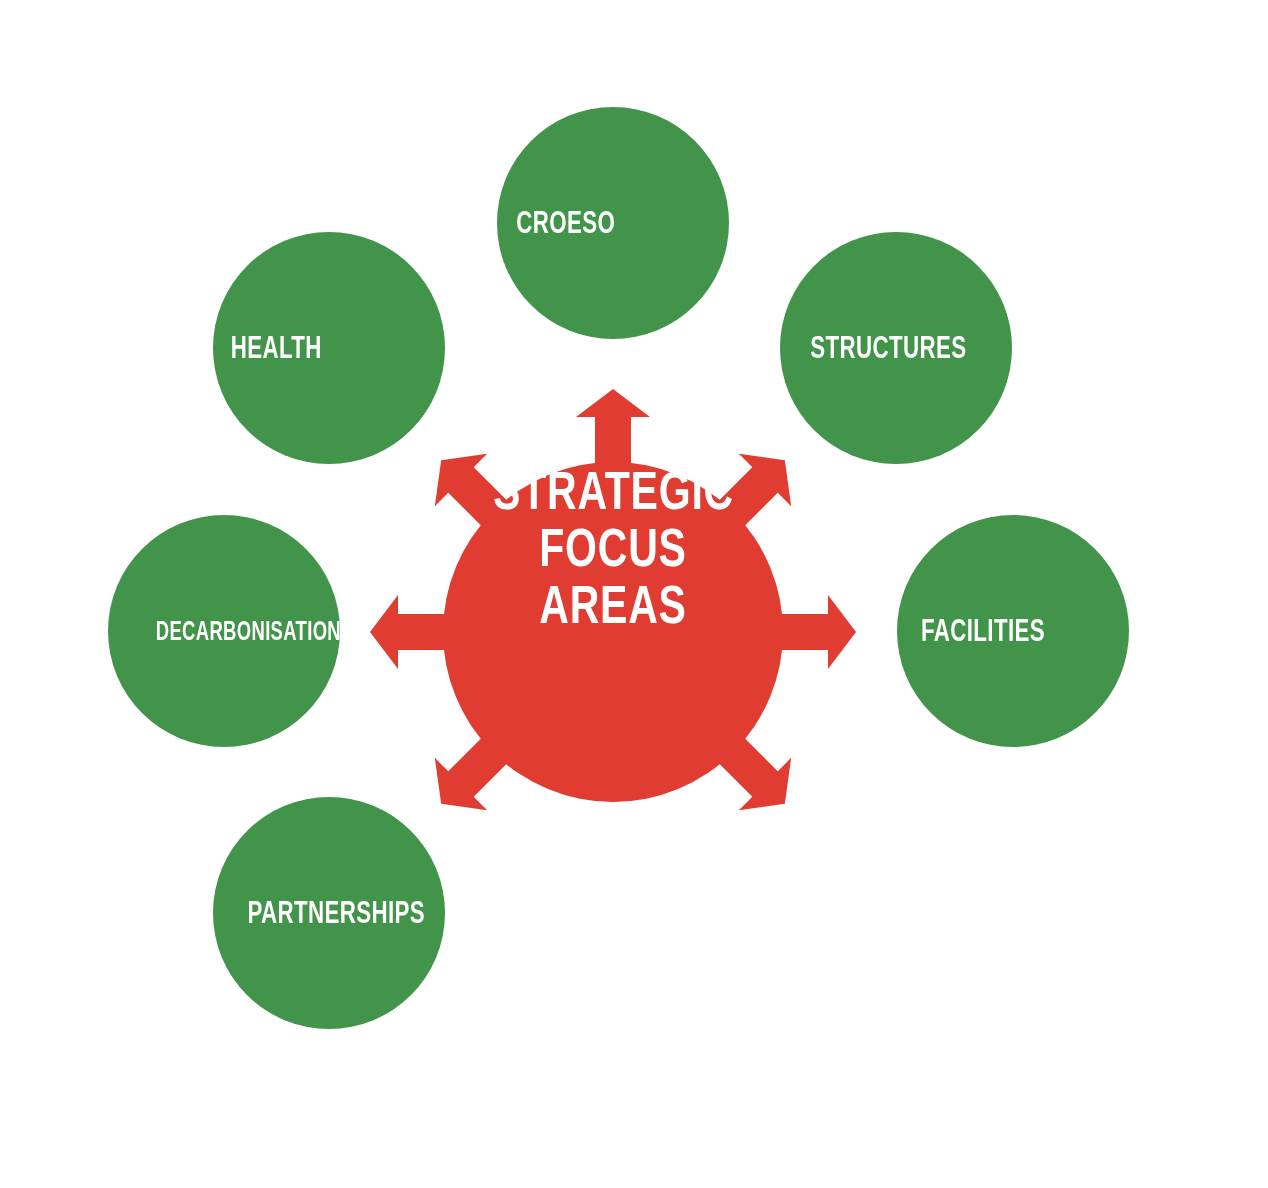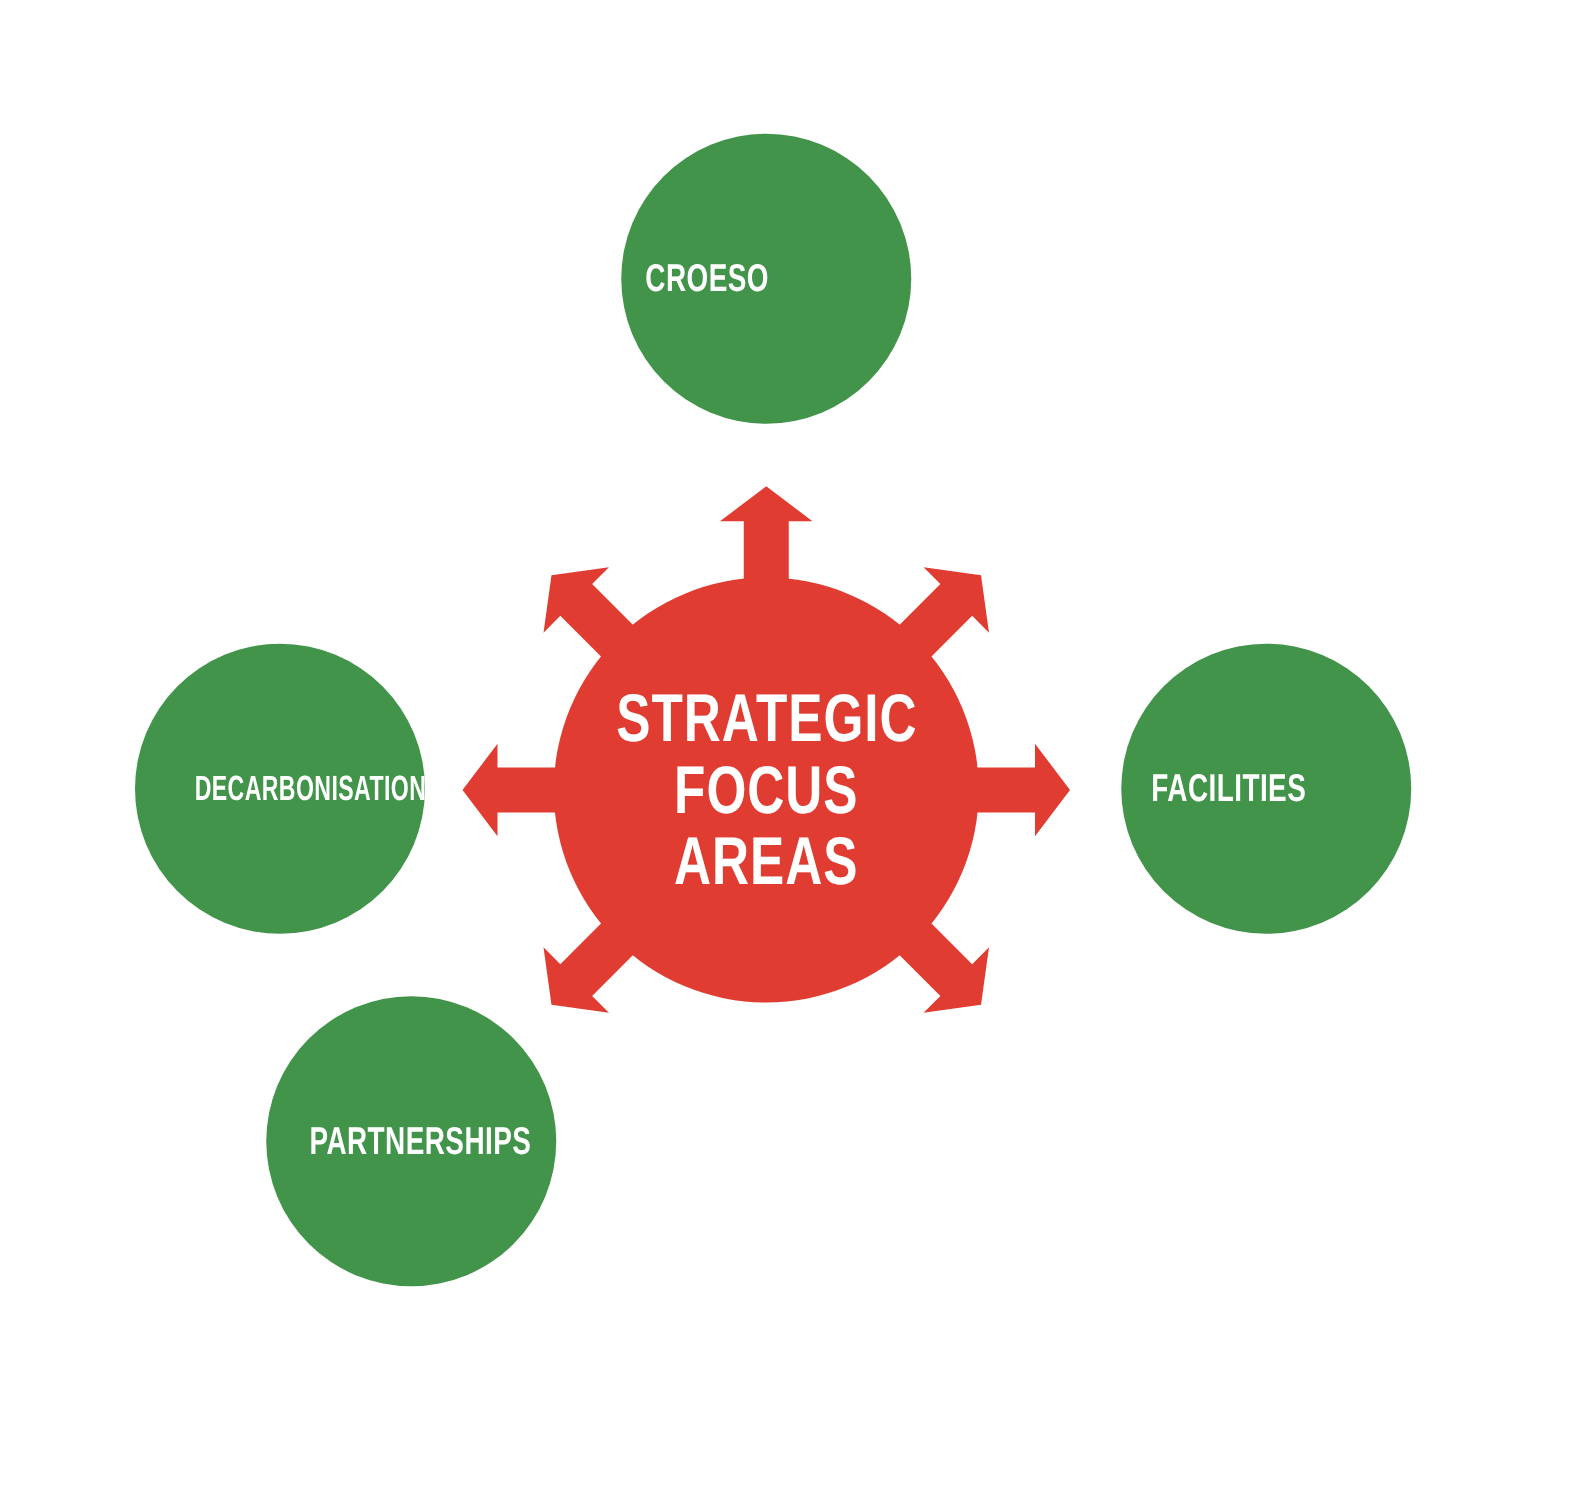--- a/index.html
+++ b/index.html
@@ -30,21 +30,20 @@
       position: absolute;
       width: 340px;
       height: 340px;
       left: 443px;
       top: 462px;
       border-radius: 50%;
       background: #E03C31;
       display: flex;
       flex-direction: column;
       align-items: center;
-      justify-content: center;
     }
     .hub-line {
       color: #ffffff;
       font-family: "Liberation Sans", sans-serif;
       font-weight: bold;
       font-size: 54px;
       line-height: 57px;
       letter-spacing: 1px;
       transform: scaleX(0.76);
       white-space: nowrap;
@@ -98,21 +97,27 @@
   <div class="hub">
     <div class="hub-line">STRATEGIC</div>
     <div class="hub-line">FOCUS</div>
     <div class="hub-line">AREAS</div>
   </div>
 
   <div class="node" style="left:497px; top:107px;">
     <span class="node-label">CROESO</span>
   </div>
 
+  <div class="node" style="left:213px; top:232px;">
+    <span class="node-label">HEALTH</span>
+  </div>
 
+  <div class="node" style="left:780px; top:232px;">
+    <span class="node-label">STRUCTURES</span>
+  </div>
 
   <div class="node" style="left:108px; top:515px;">
     <span class="node-label small">DECARBONISATION</span>
   </div>
 
   <div class="node" style="left:897px; top:515px;">
     <span class="node-label">FACILITIES</span>
   </div>
 
   <div class="node" style="left:213px; top:797px;">

